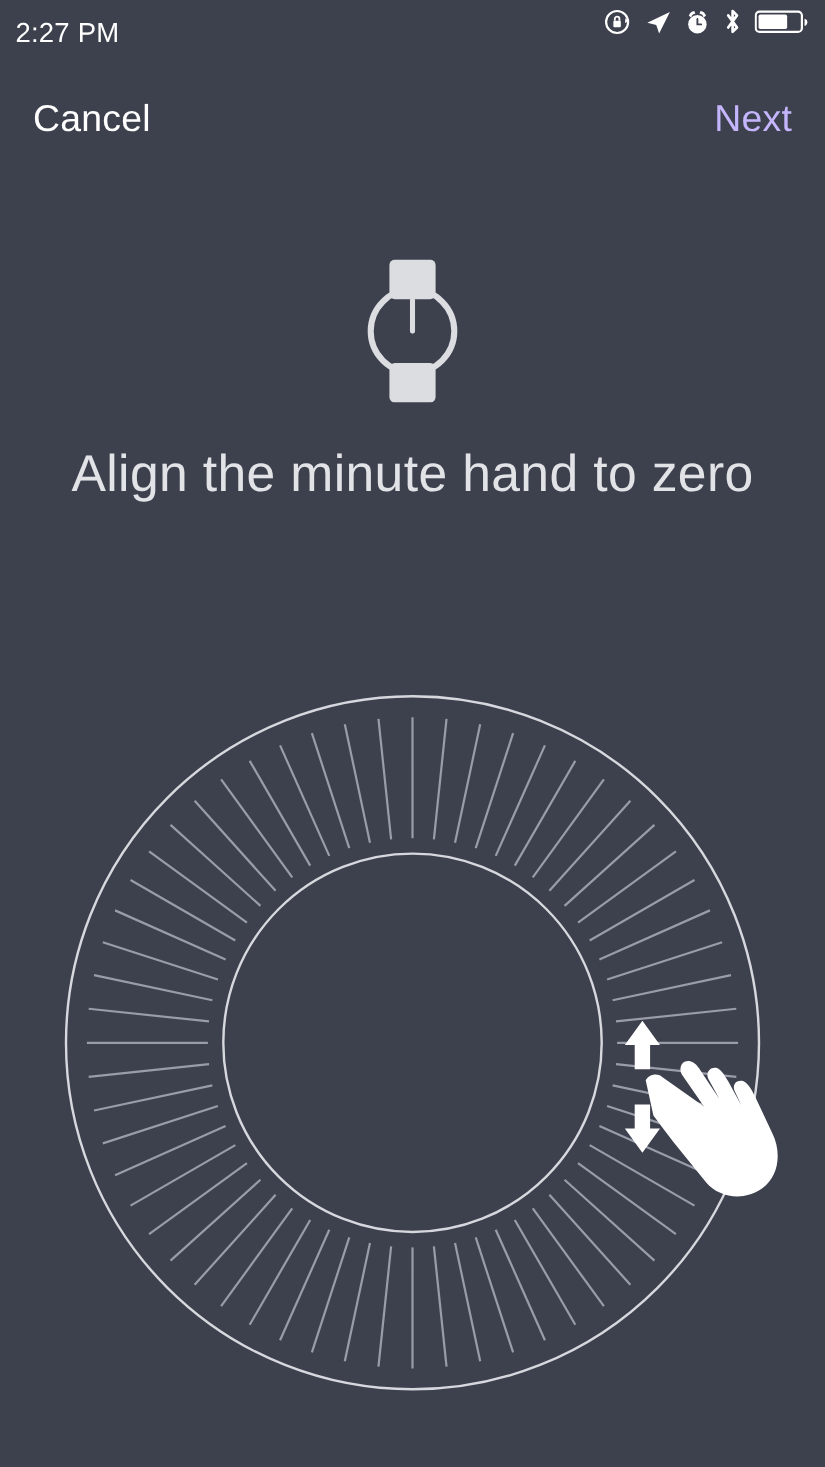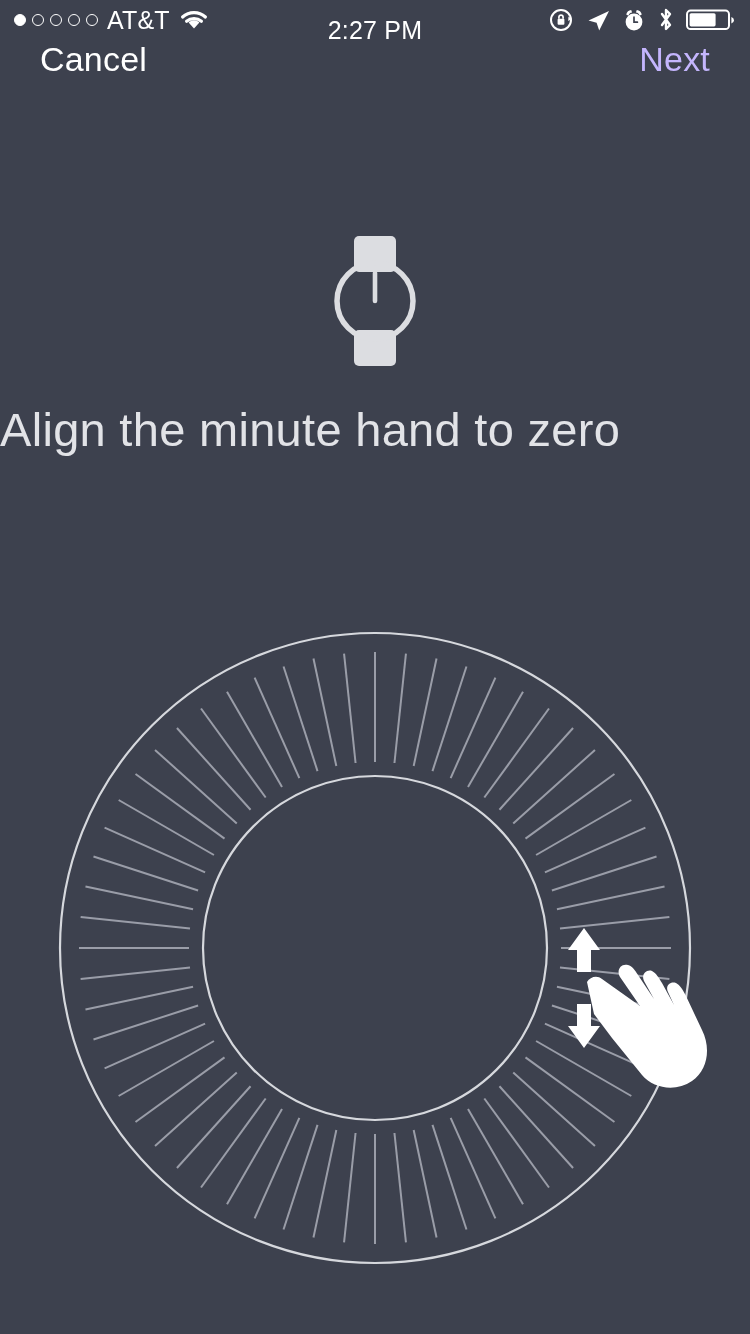--- a/index.html
+++ b/index.html
@@ -77,23 +77,23 @@
 
   .status-right svg { display: block; }
 
   
   .nav-bar {
     position: absolute;
     top: 40px; left: 0;
     width: 750px;
     height: 88px;
     display: flex;
-    align-items: flex-start;
+    align-items: flex-end;
     justify-content: space-between;
-    padding: 0 40px;
+    padding: 0 30px;
   }
 
   .nav-btn {
     font-size: 34px;
     background: none;
     border: none;
     font-family: inherit;
     cursor: pointer;
     letter-spacing: 0.2px;
   }
@@ -109,20 +109,21 @@
     width: 104px;
     height: 130px;
   }
 
   
   .headline {
     position: absolute;
     top: 402px;
     left: 0;
     width: 750px;
+    text-align: center;
     font-size: 47px;
     font-weight: 300;
     color: #e2e3e7;
     letter-spacing: 0.3px;
   }
 
   
   .dial {
     position: absolute;
     left: 50%;
@@ -139,37 +140,20 @@
     top: 920px;
     width: 172px;
     height: 175px;
   }
 </style>
 </head>
 <body>
 
 <div class="status-bar">
 
-  <div class="status-left">
-    <div class="signal-dots">
-      <span class="dot filled"></span>
-      <span class="dot"></span>
-      <span class="dot"></span>
-      <span class="dot"></span>
-      <span class="dot"></span>
-    </div>
-    <span class="carrier">AT&amp;T</span>
-    <span>
-      <svg class="wifi-icon" width="30" height="22" viewBox="0 0 30 22">
-        <path d="M15 19.6 L9.6 13.4 a8.2 8.2 0 0 1 10.8 0 Z" fill="#ffffff"></path>
-        <path d="M3.6 8.0 a17 17 0 0 1 22.8 0" stroke="#ffffff" stroke-width="3.2" fill="none" stroke-linecap="round"></path>
-        <path d="M7.6 12.3 a11.4 11.4 0 0 1 14.8 0" stroke="#ffffff" stroke-width="3.2" fill="none" stroke-linecap="round"></path>
-      </svg>
-    </span>
-  </div>
 
   <div class="status-center">2:27 PM</div>
 
   <div class="status-right">
     <span>
       <svg width="26" height="26" viewBox="0 0 26 26">
         <circle cx="12" cy="13" r="10" stroke="#ffffff" stroke-width="2" fill="none"></circle>
         <rect x="8.6" y="11.8" width="6.8" height="6" rx="1" fill="#ffffff"></rect>
         <path d="M9.9 11.8 v-1.6 a2.1 2.1 0 0 1 4.2 0 v1.6" stroke="#ffffff" stroke-width="1.7" fill="none"></path>
         <path d="M19.5 9.6 l3.3 2.4 l-3.6 2.0" fill="#ffffff"></path>

